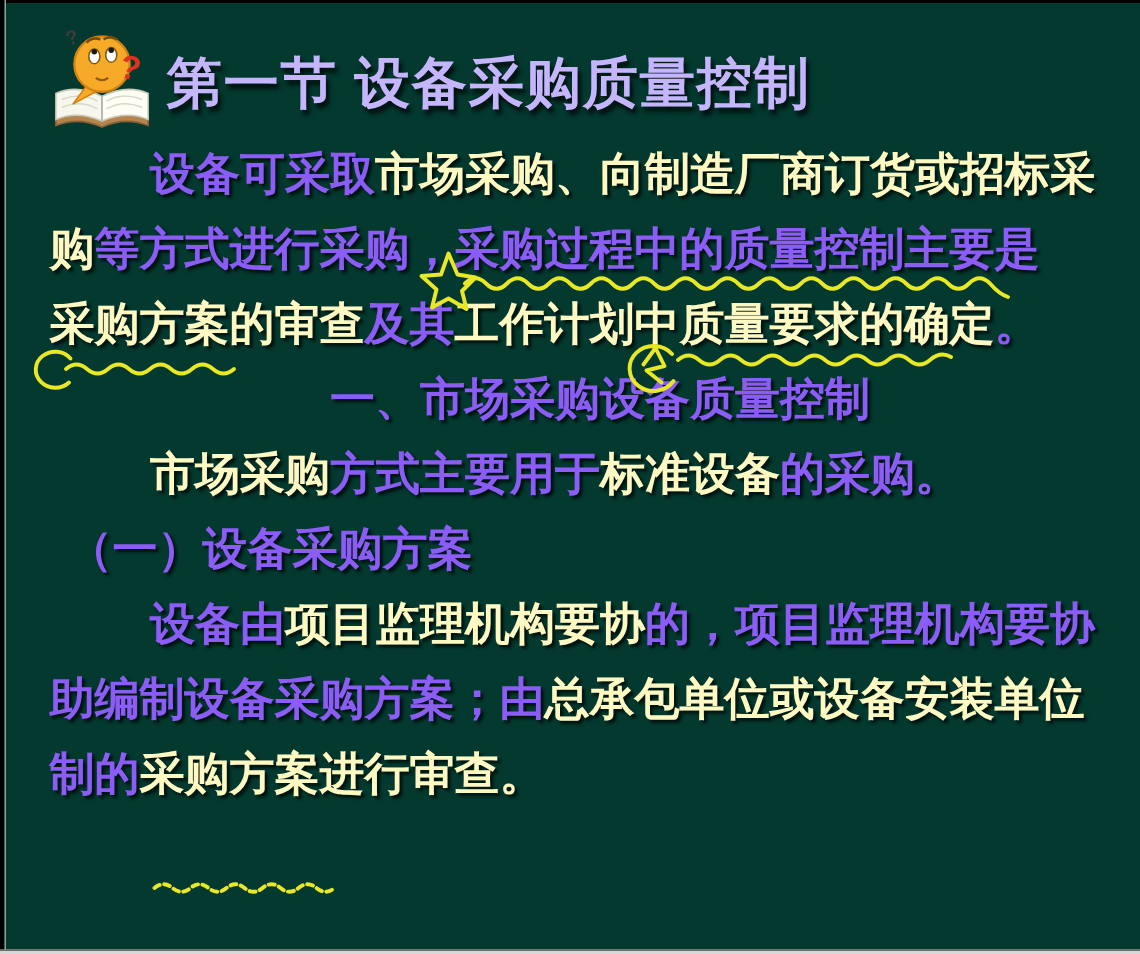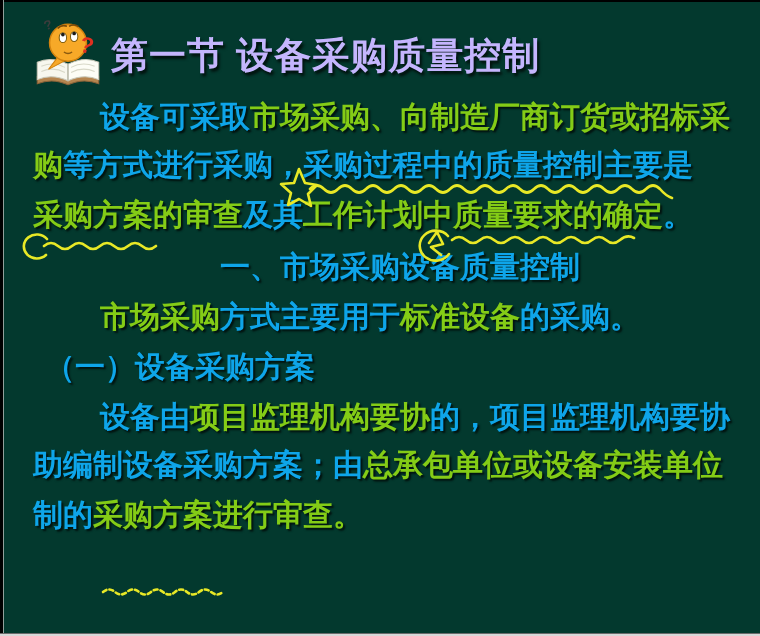--- a/index.html
+++ b/index.html
@@ -20,26 +20,26 @@
     position:absolute;left:111px;top:31px;
     font-size:37px;font-weight:bold;color:#c4b5fd;letter-spacing:1px;
     text-shadow:2px 3px 3px rgba(0,0,0,.75);
     white-space:nowrap;
   }
   .body-lines{
     position:absolute;left:33px;top:92px;width:727px;
     font-size:30px;font-weight:bold;letter-spacing:0px;
   }
   .line{height:50px;line-height:50px;white-space:nowrap;}
-  .ind-none{padding-left:0;font-family:Liberation Mono, monospace;}
+  .ind-none{padding-left:0;}
   .ind-para{padding-left:67px;}
   .ind-sec{padding-left:7px;text-align:center;}
   .ind-sub{padding-left:12px;}
-  .wt{color:#0ea5e9;text-shadow:2px 2px 2px rgba(0,0,0,.7);}
-  .hl{color:#84cc16;text-shadow:2px 2px 2px rgba(0,0,0,.7);}
+  .wt{color:#8b5cf6;text-shadow:2px 2px 2px rgba(0,0,0,.7);}
+  .hl{color:#fef9c3;text-shadow:2px 2px 2px rgba(0,0,0,.7);}
   .annotations{position:absolute;left:0;top:0;width:760px;height:636px;pointer-events:none;}
 </style>
 </head>
 <body>
 
 <div class="stage">
   <div class="slide-bg"></div>
 
   <svg class="header-icon" viewBox="0 0 80 74">
 

